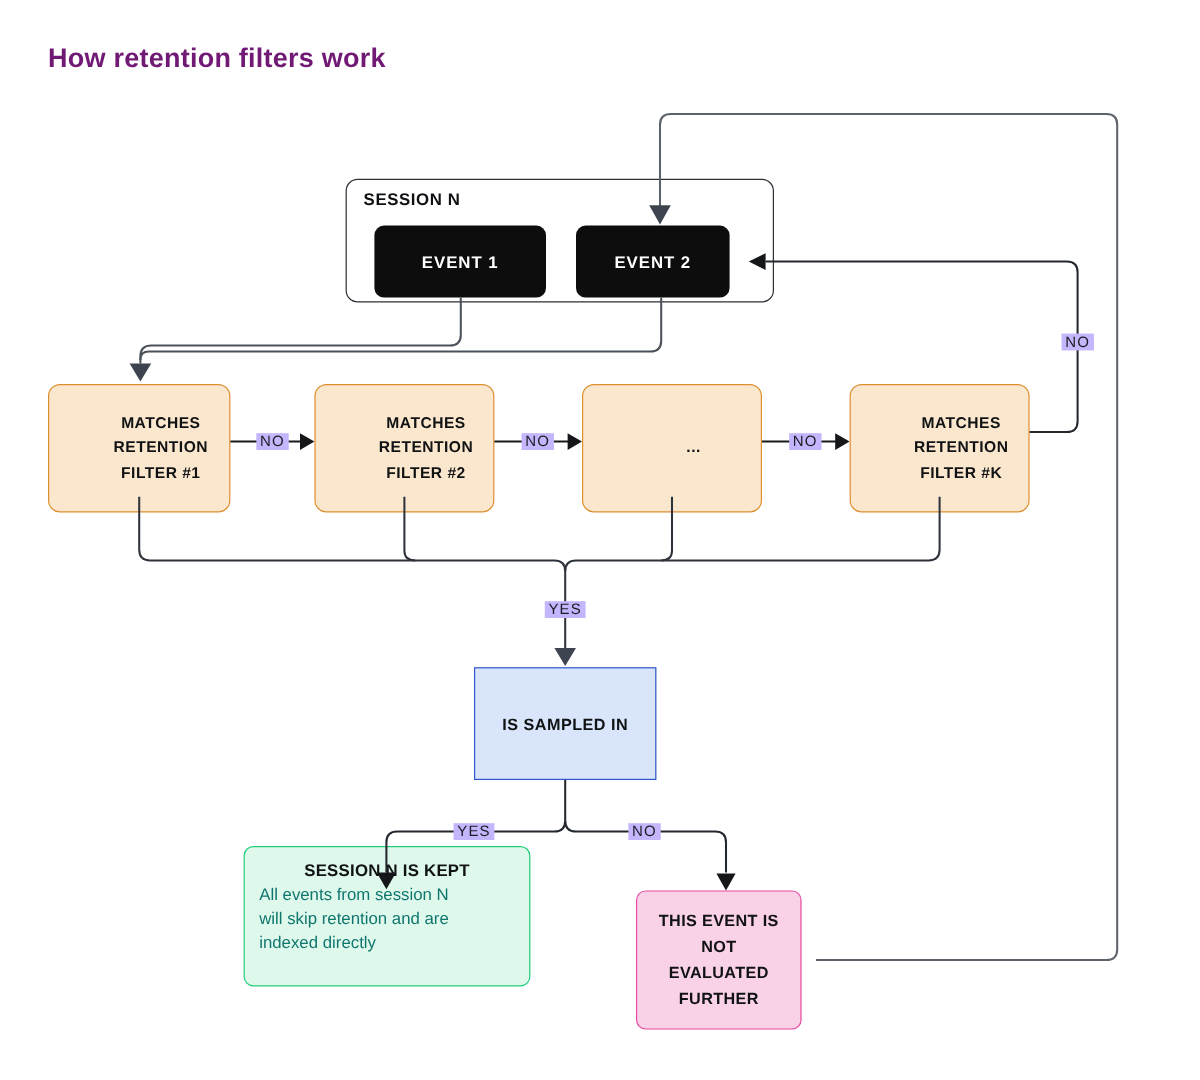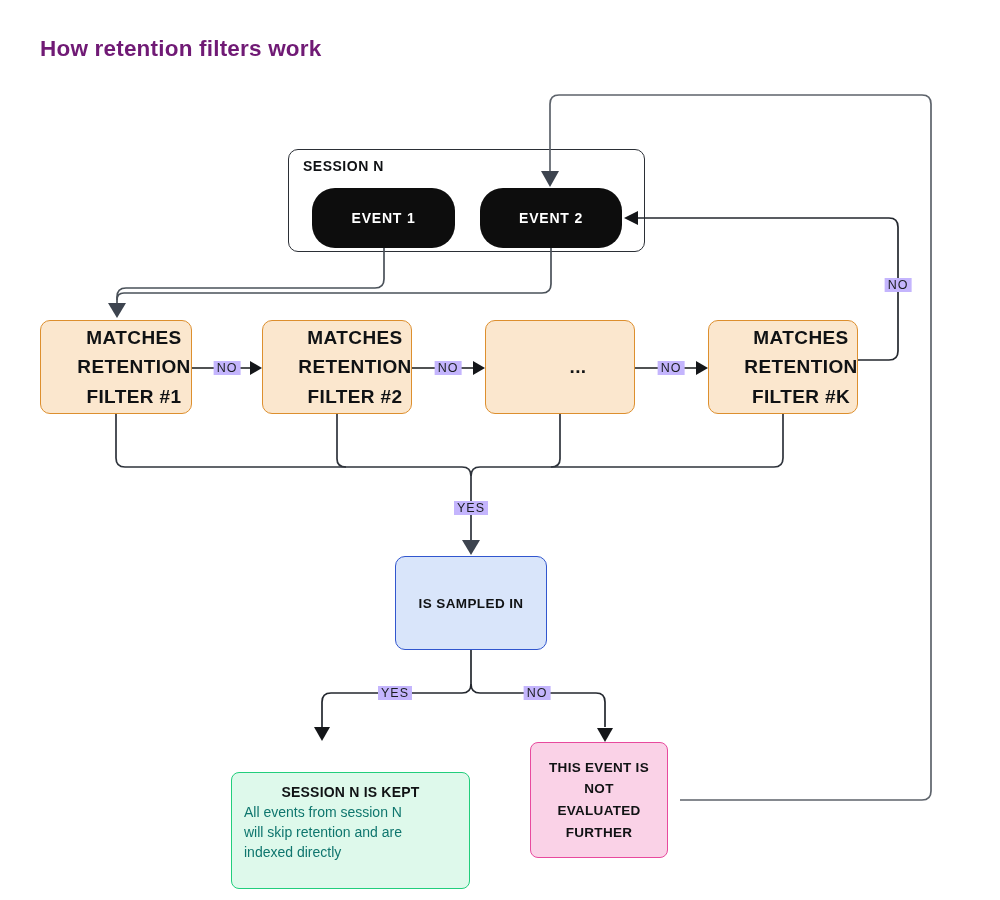--- a/index.html
+++ b/index.html
@@ -26,44 +26,44 @@
   }
   .session-box {
     position:absolute; left:288px; top:149px; width:357px; height:103px;
     border:1.6px solid #2b2f36; border-radius:10px; background:#ffffff;
   }
   .session-label {
     position:absolute; left:14px; top:8px;
     font-size:14px; font-weight:800; color:#0f1114; letter-spacing:.5px;
   }
   .event {
-    background:#0d0d0d; color:#ffffff; border-radius:23px;
+    background:#0d0d0d; color:#ffffff; border-radius:8px;
     font-size:14px; font-weight:800; letter-spacing:.8px;
   }
   .event1 { left:312px; top:188px; width:143px; height:60px; }
-  .event2 { left:480px; top:188px; width:142px; height:60px; }
+  .event2 { left:480px; top:188px; width:128px; height:60px; }
   .filter {
     background:#fbe7ce; border:1.6px solid #dd8f2e; border-radius:10px;
-    font-size:19px; font-weight:800; color:#101214;
+    font-size:13px; font-weight:800; color:#101214;
     line-height:1.55; letter-spacing:.4px;
-    top:320px; height:94px;padding-left:36px;
+    top:320px; height:107px;padding-left:36px;
   }
   .f1 { left:40px;  width:152px; }
   .f2 { left:262px; width:150px; }
   .f3 { left:485px; width:150px; }
   .fk { left:708px; width:150px; }
   .sampled {
     left:395px; top:556px; width:152px; height:94px;
-    background:#d9e5fa; border:1.6px solid #3156ce; border-radius:10px;
+    background:#d9e5fa; border:1.6px solid #3156ce; border-radius:0;
     font-size:13.5px; font-weight:800; color:#101214; letter-spacing:.4px;
   }
   .kept {
-    position:absolute; left:203px; top:772px; width:239px; height:117px;
+    position:absolute; left:203px; top:705px; width:239px; height:117px;
     background:#def9eb; border:1.6px solid #21ce7c; border-radius:8px;
-    padding:11px 12px 8px 12px; color:#101214;margin-left:28px;
+    padding:11px 12px 8px 12px; color:#101214;
   }
   .kept-title {
     text-align:center; font-size:14px; font-weight:800; letter-spacing:.2px;
     margin-bottom:3px;
   }
   .kept-body {
     font-size:14px; line-height:1.42; white-space:pre-line; color:#0f766e;
   }
   .noteval {
     left:530px; top:742px; width:138px; height:116px;

